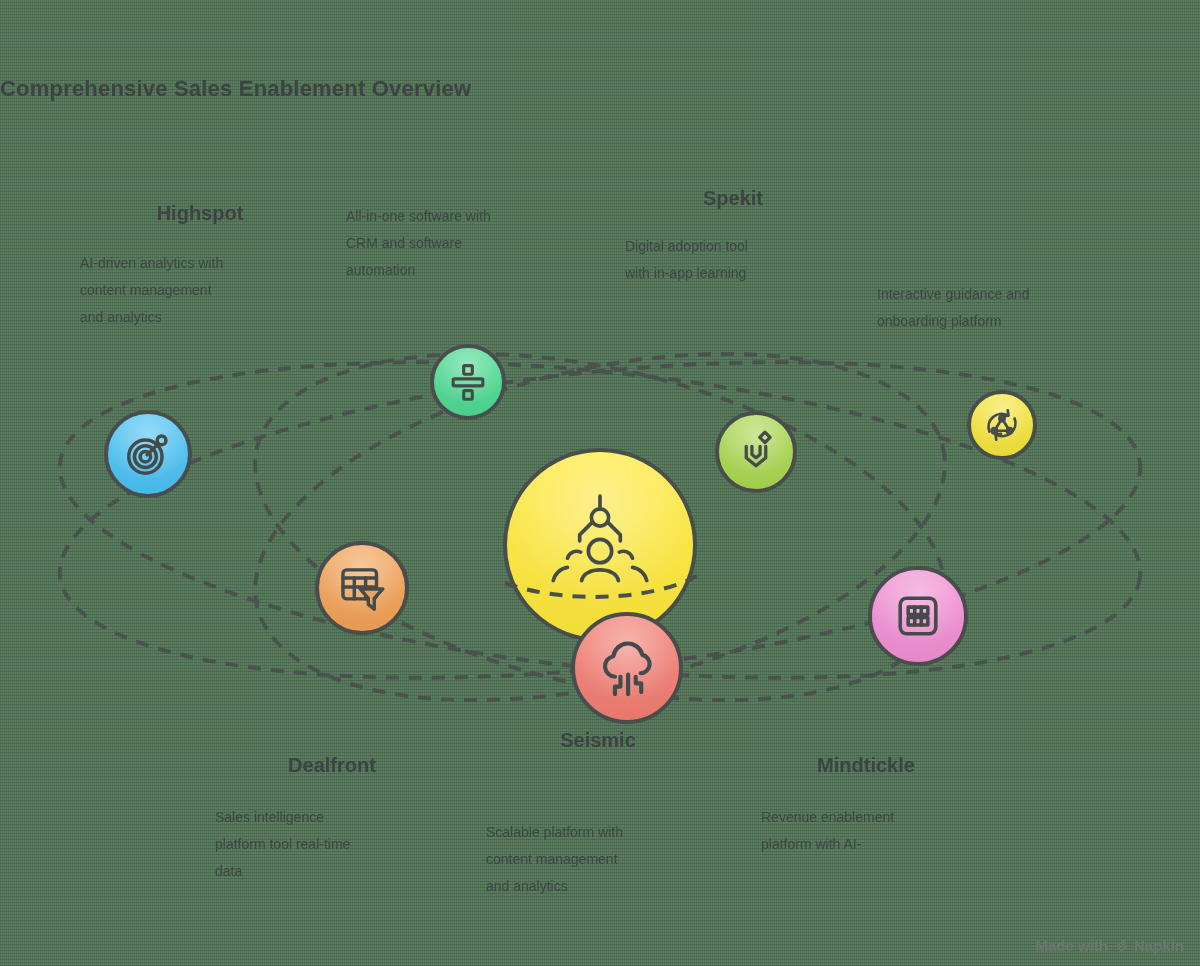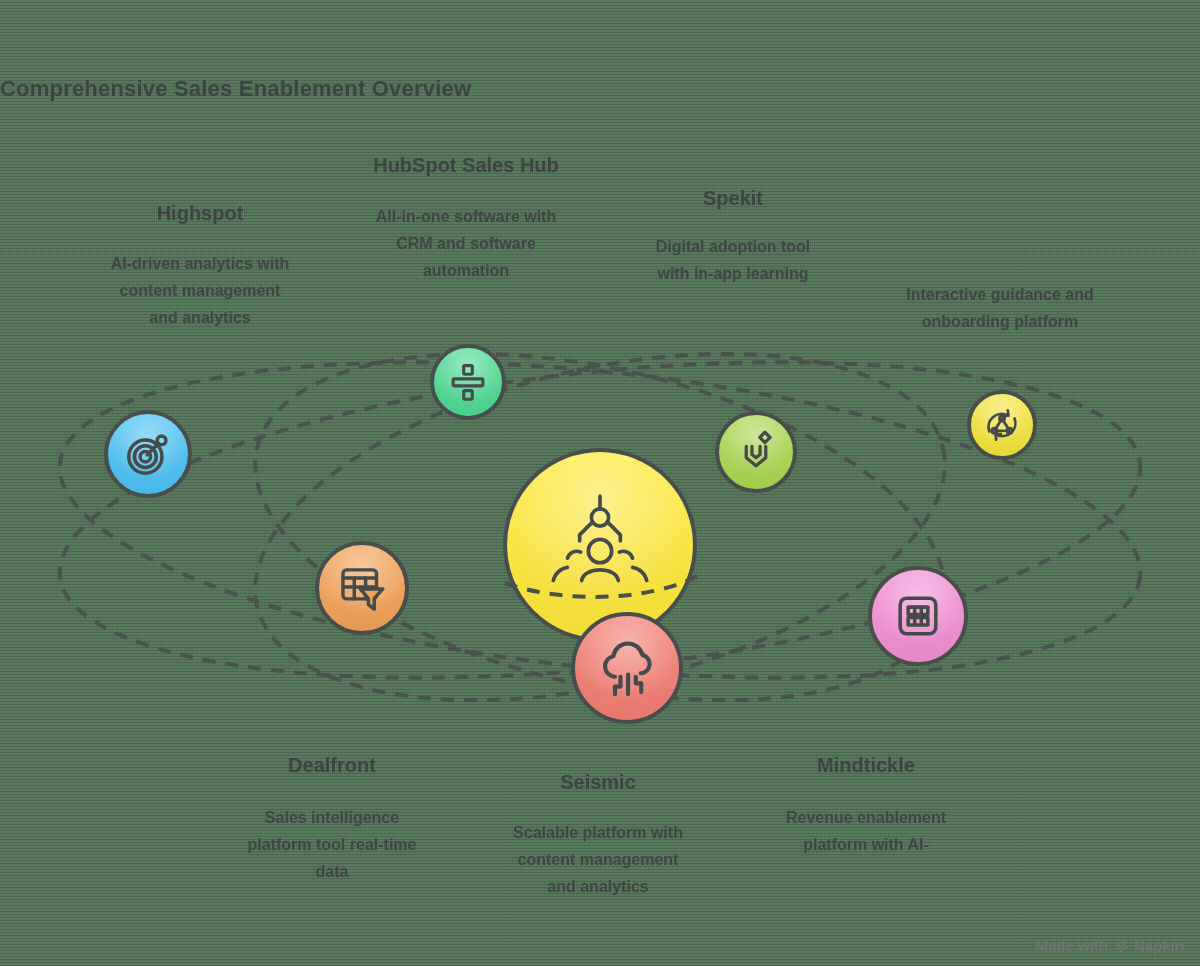--- a/index.html
+++ b/index.html
@@ -25,21 +25,21 @@
       linear-gradient(rgba(255,255,255,.10), rgba(0,0,0,.05)),
       var(--c,#ccc);
     display:flex; align-items:center; justify-content:center;
   }
   .node svg{ stroke:#454b4a; fill:none; stroke-linecap:round; stroke-linejoin:round; }
   .funnel{ fill:var(--c); }
   .label-title{
     position:absolute; text-align:center; font-size:20px; font-weight:700; color:#3c4342;
   }
   .label-body{
-    position:absolute; text-align:center; font-size:16px; font-weight:700;
+    position:absolute; font-size:14px; font-weight:400;
     line-height:27px; color:#3e4544;
   }
   .watermark{
     position:absolute; right:16px; bottom:12px; display:flex; align-items:flex-start; gap:5px;
     font-size:15px; font-weight:700; color:#6e746e;
   }
   .watermark svg{ stroke:#6e746e; fill:none; stroke-linecap:round; }
 </style>
 </head>
 <body>
@@ -147,21 +147,20 @@
     </svg>
   </div>
 
   <div class="label-title" style="left:90px; top:202px; width:220px;">Highspot</div>
   <div class="label-body" style="left:80px; top:250px; width:240px;">
     <div>AI-driven analytics with</div>
     <div>content management</div>
     <div>and analytics</div>
   </div>
 
-  <div class="label-title" style="left:346px; top:154px; width:240px;">HubSpot Sales Hub</div>
   <div class="label-body" style="left:346px; top:203px; width:240px;">
     <div>All-in-one software with</div>
     <div>CRM and software</div>
     <div>automation</div>
   </div>
 
   <div class="label-title" style="left:623px; top:187px; width:220px;">Spekit</div>
   <div class="label-body" style="left:625px; top:233px; width:216px;">
     <div>Digital adoption tool</div>
     <div>with in-app learning</div>
@@ -172,21 +171,21 @@
     <div>onboarding platform</div>
   </div>
 
   <div class="label-title" style="left:222px; top:754px; width:220px;">Dealfront</div>
   <div class="label-body" style="left:215px; top:804px; width:234px;">
     <div>Sales intelligence</div>
     <div>platform tool real-time</div>
     <div>data</div>
   </div>
 
-  <div class="label-title" style="left:488px; top:771px; width:220px;">Seismic</div>
+  <div class="label-title" style="left:488px; top:729px; width:220px;">Seismic</div>
   <div class="label-body" style="left:486px; top:819px; width:224px;">
     <div>Scalable platform with</div>
     <div>content management</div>
     <div>and analytics</div>
   </div>
 
   <div class="label-title" style="left:756px; top:754px; width:220px;">Mindtickle</div>
   <div class="label-body" style="left:761px; top:804px; width:210px;">
     <div>Revenue enablement</div>
     <div>platform with AI-</div>

